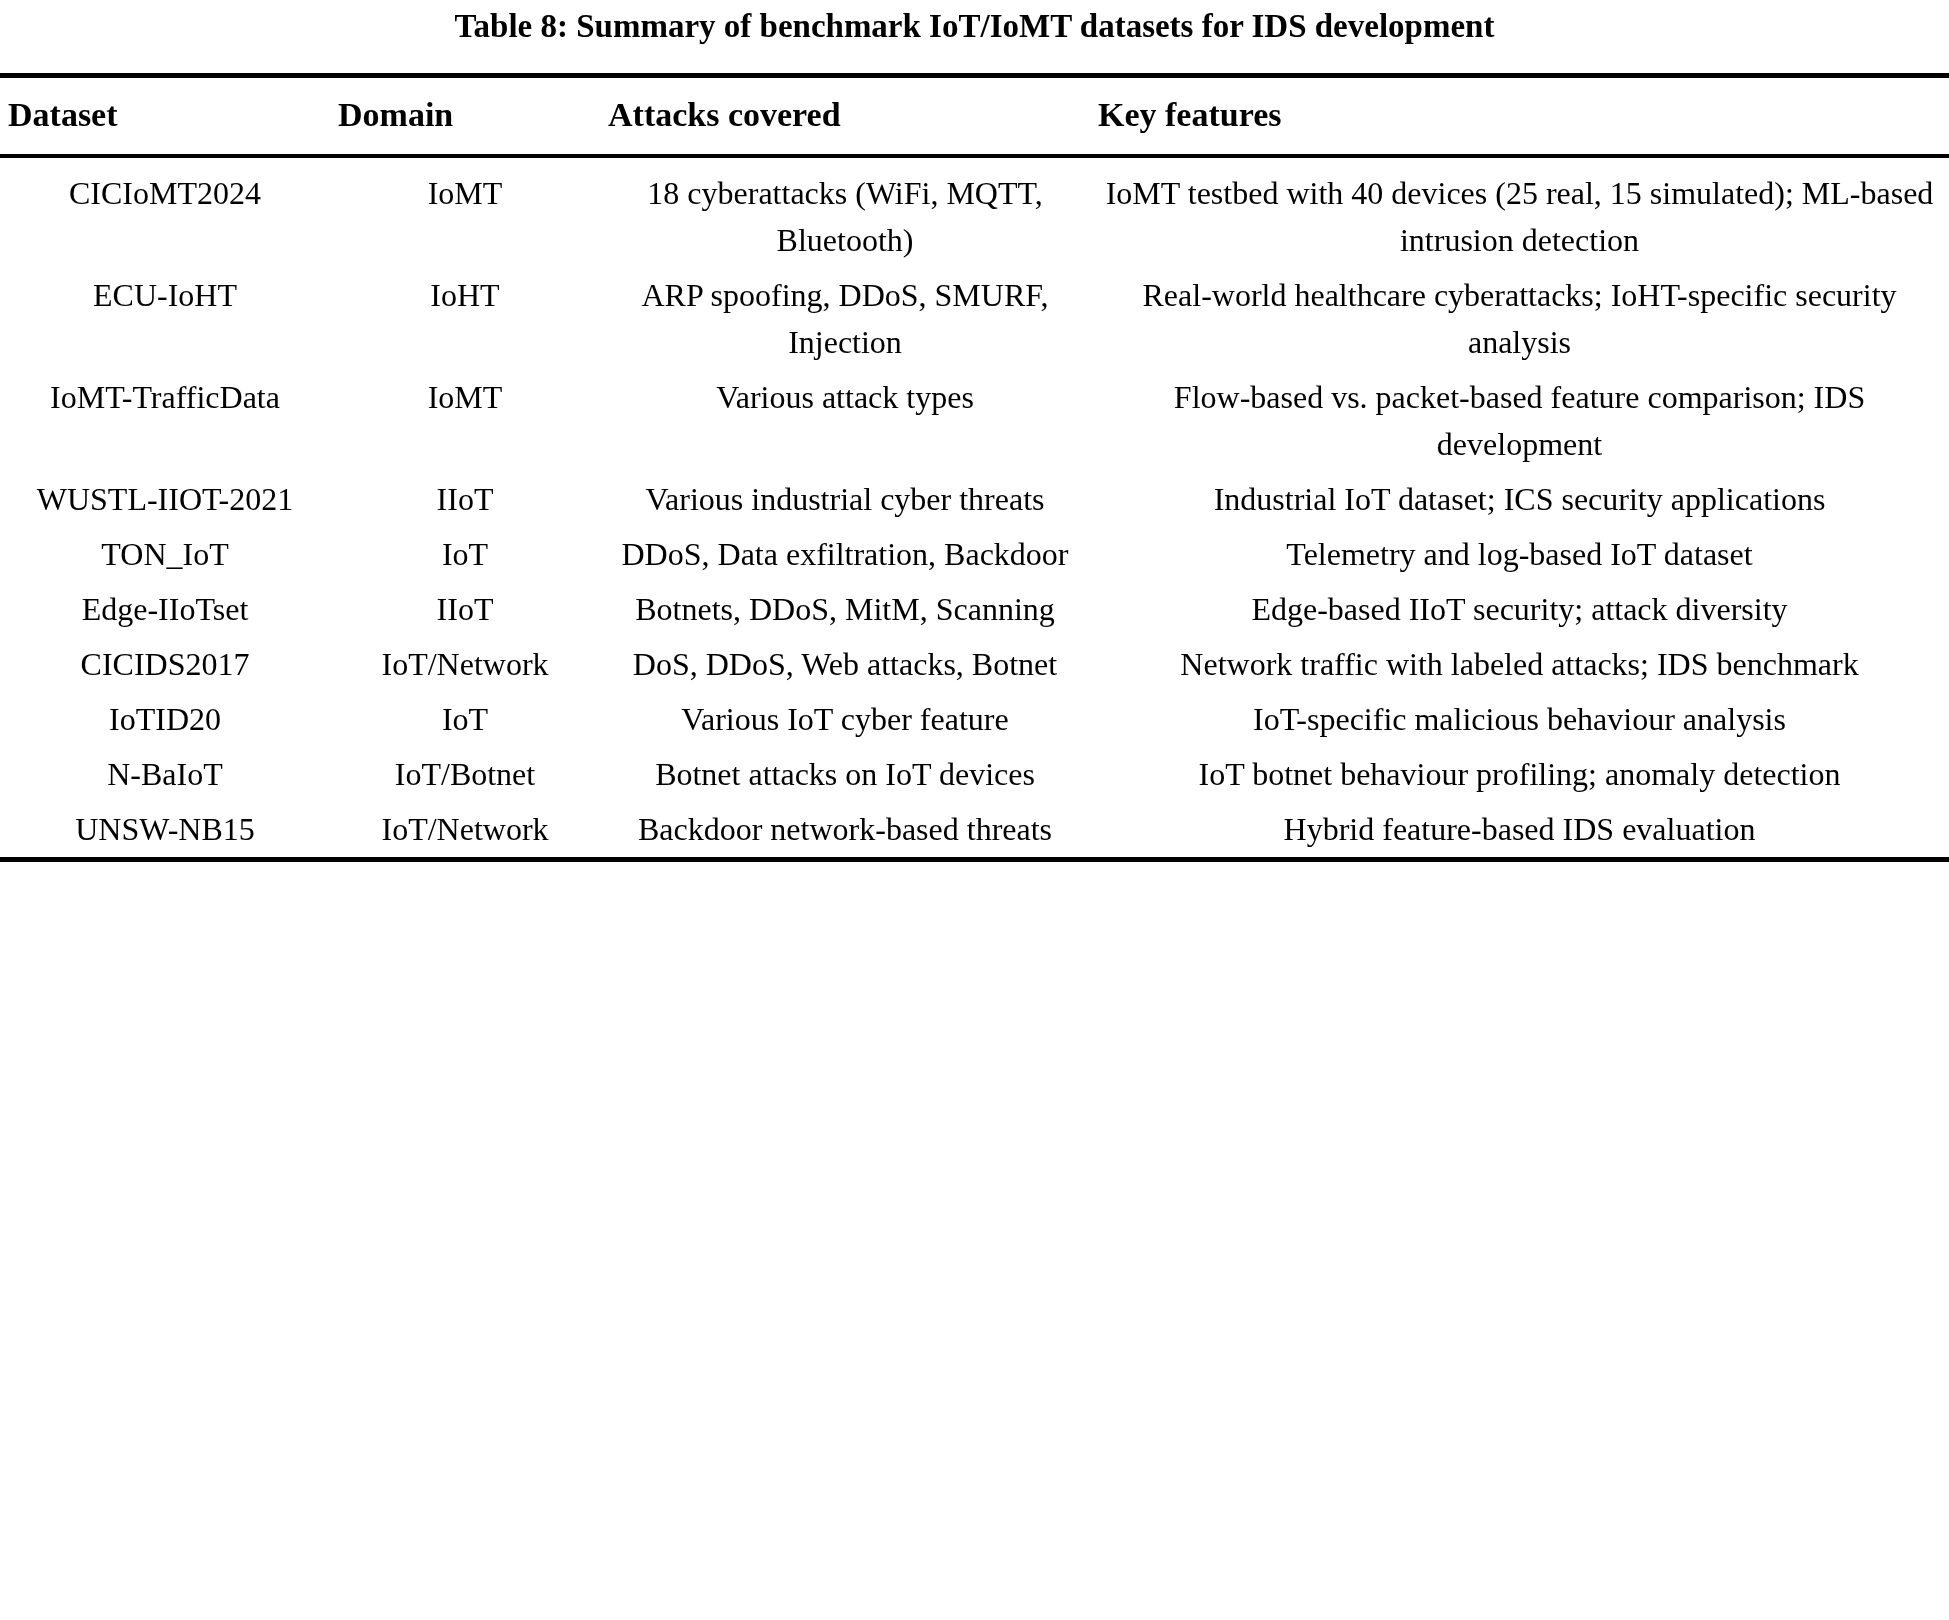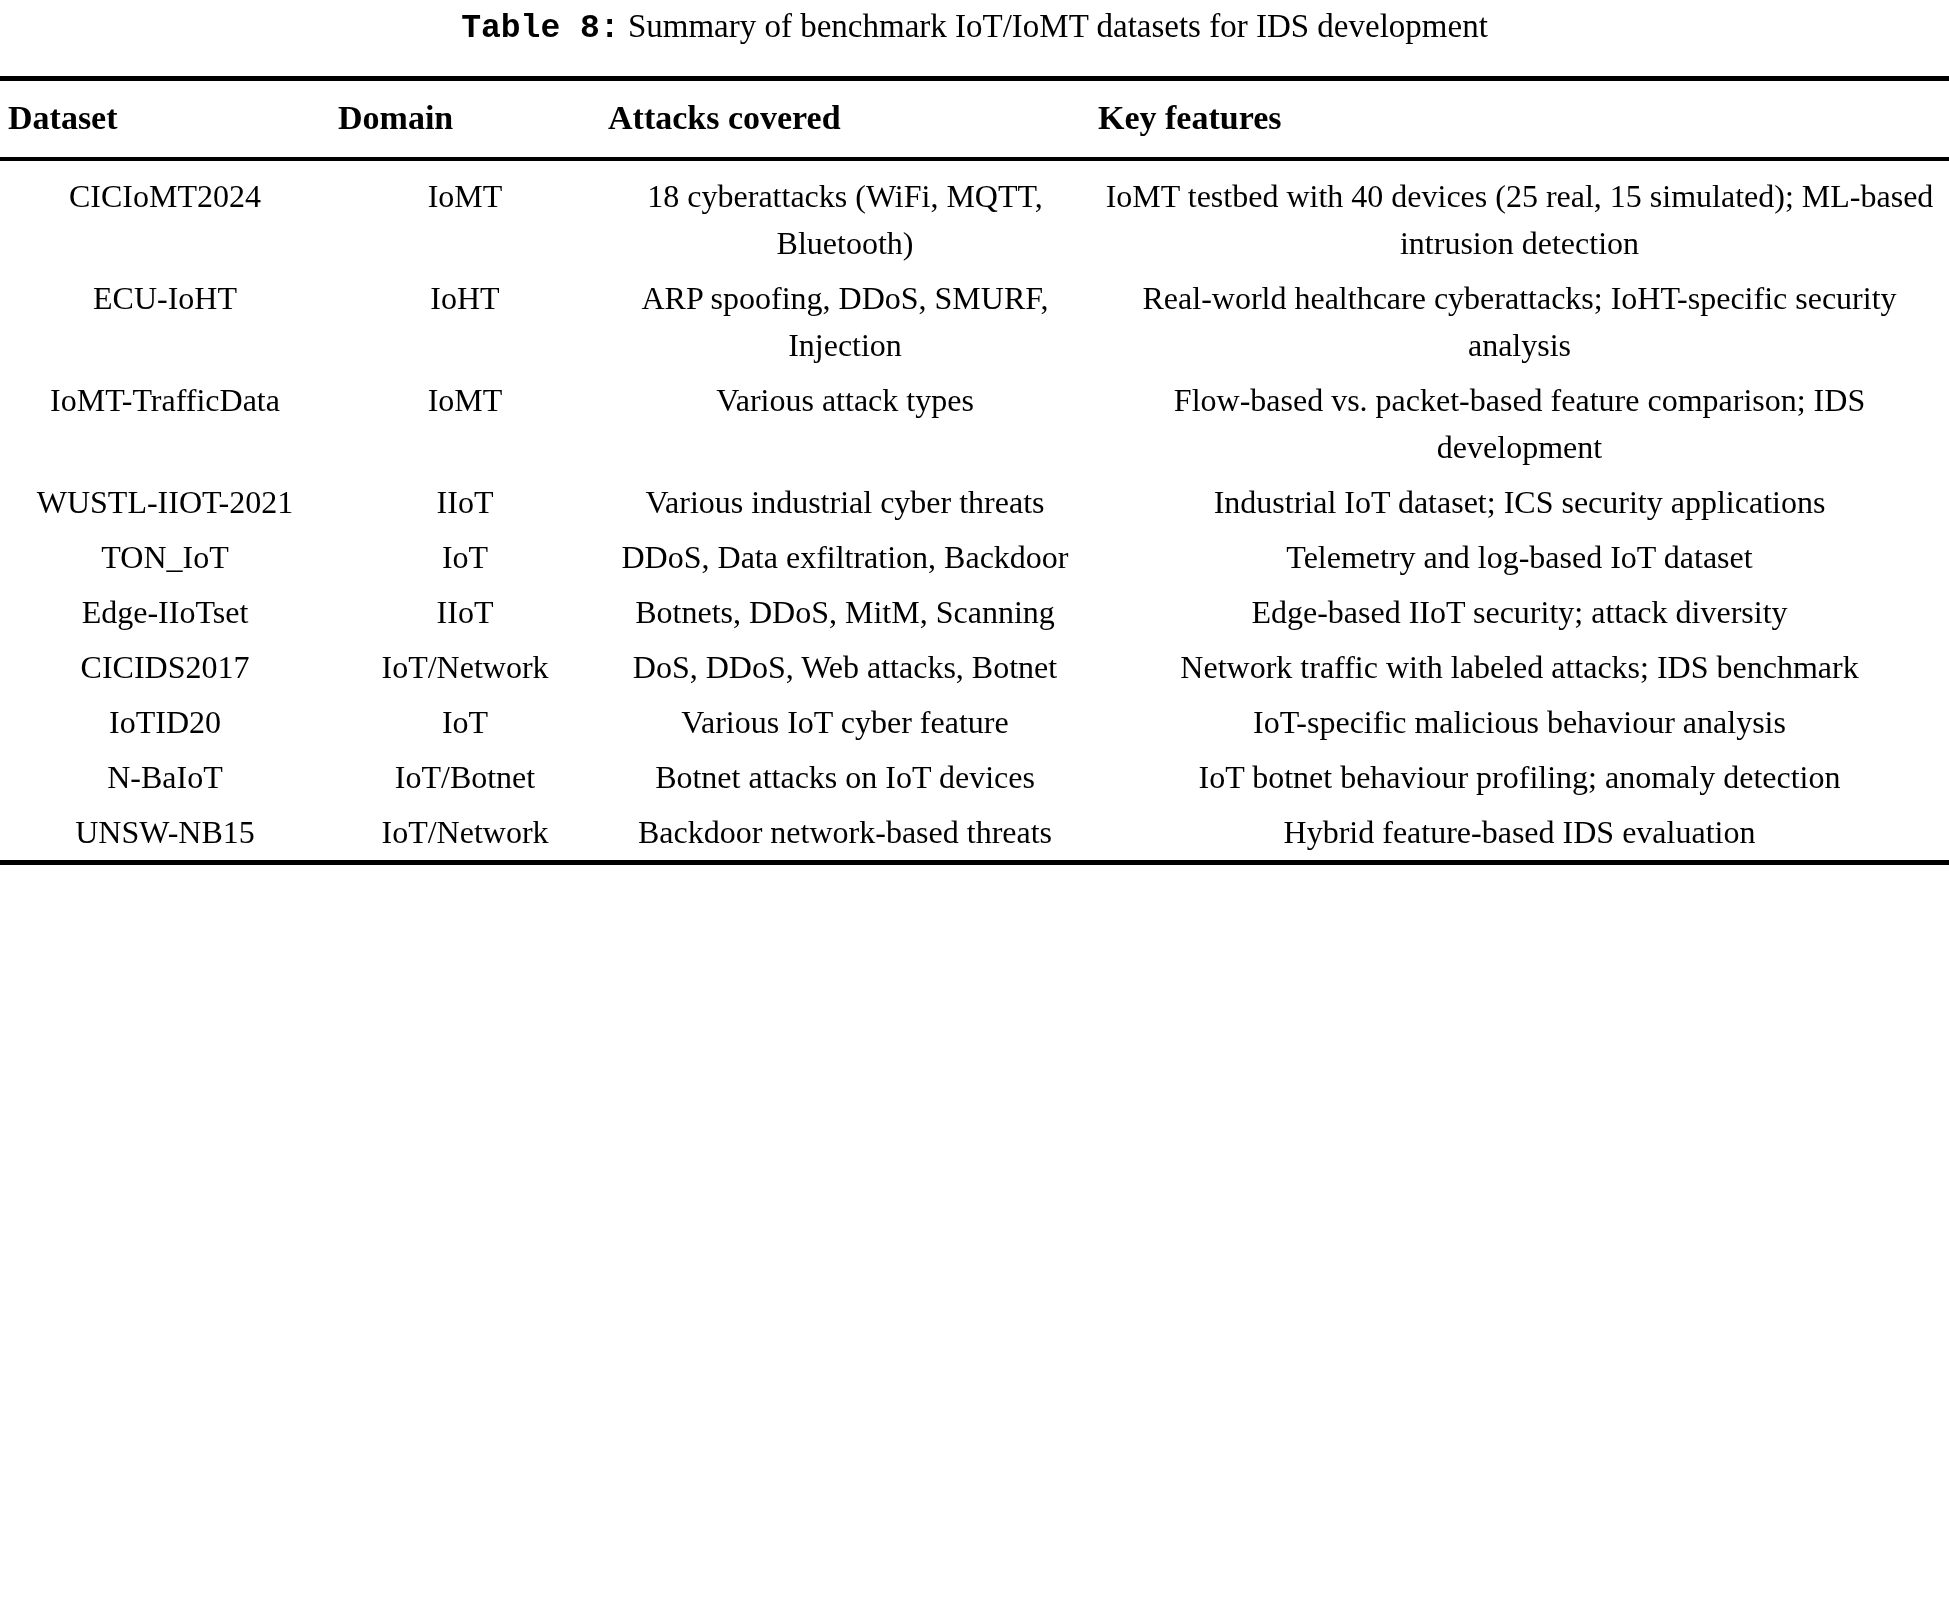--- a/index.html
+++ b/index.html
@@ -23,24 +23,23 @@
   .caption {
     width: 100%;
     text-align: center;
     font-size: 33px;
     line-height: 40px;
     padding-top: 6px;
     white-space: nowrap;
   }
   .caption .caption-label {
     font-weight: bold;
-    font-family: Liberation Mono, monospace;
   }
   .caption .caption-text {
-    font-weight: normal;
+    font-weight: bold;
     margin-top: 20px;
   }
 
   .rule {
     width: 100%;
     background: #000000;
   }
   .rule-top    { height: 5px; margin-top: 27px; }
   .rule-bottom { height: 5px; }
 

